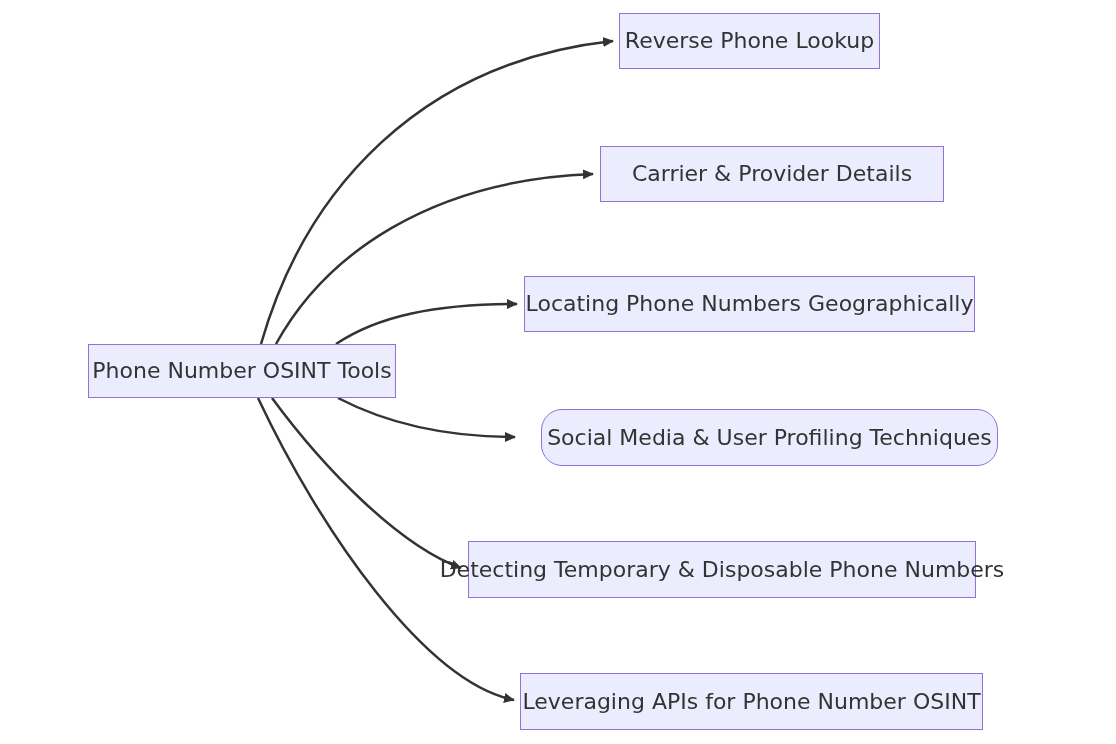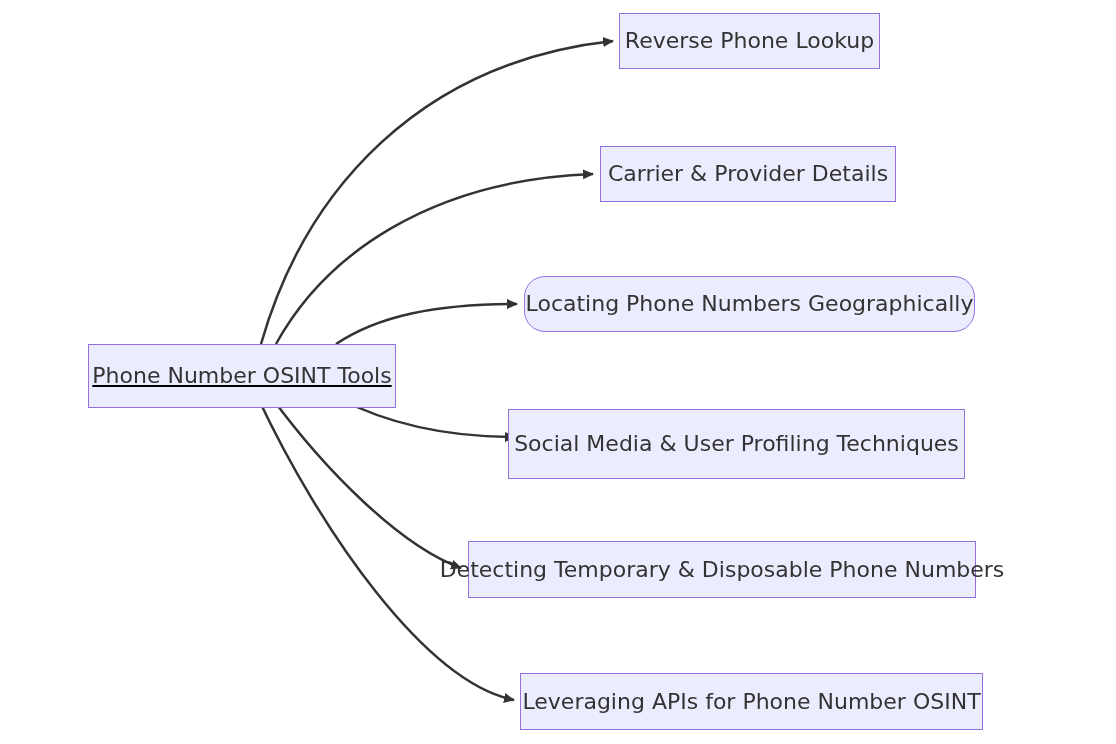--- a/index.html
+++ b/index.html
@@ -60,37 +60,37 @@
       </marker>
     </defs>
     <path class="edge" d="M 261,344 C 305,190 420,62 613,41" marker-end="url(#arrow)"></path>
     <path class="edge" d="M 276,344 C 325,255 430,180 593,174" marker-end="url(#arrow)"></path>
     <path class="edge" d="M 336,344 C 378,316 435,304 517,304" marker-end="url(#arrow)"></path>
     <path class="edge" d="M 338,398 C 388,424 448,437 515,437" marker-end="url(#arrow)"></path>
     <path class="edge" d="M 272,398 C 325,470 400,546 461,568" marker-end="url(#arrow)"></path>
     <path class="edge" d="M 258,398 C 320,530 425,682 514,700" marker-end="url(#arrow)"></path>
   </svg>
 
-  <div class="node" style="left:88px; top:344px; width:308px; height:64px;text-decoration:underline;">
+  <div class="node" style="left:88px; top:344px; width:308px; height:54px;">
     <span>Phone Number OSINT Tools</span>
   </div>
 
   <div class="node" style="left:619px; top:13px; width:261px; height:56px;">
     <span>Reverse Phone Lookup</span>
   </div>
 
-  <div class="node" style="left:600px; top:146px; width:296px; height:56px;">
+  <div class="node" style="left:600px; top:146px; width:344px; height:56px;">
     <span>Carrier &amp; Provider Details</span>
   </div>
 
-  <div class="node" style="left:524px; top:276px; width:451px; height:56px;border-radius:21px;">
+  <div class="node" style="left:524px; top:276px; width:451px; height:56px;">
     <span>Locating Phone Numbers Geographically</span>
   </div>
 
-  <div class="node" style="left:508px; top:409px; width:457px; height:70px;">
+  <div class="node" style="left:541px; top:409px; width:457px; height:57px;border-radius:21px;">
     <span>Social Media &amp; User Profiling Techniques</span>
   </div>
 
   <div class="node" style="left:468px; top:541px; width:508px; height:57px;">
     <span>Detecting Temporary &amp; Disposable Phone Numbers</span>
   </div>
 
   <div class="node" style="left:520px; top:673px; width:463px; height:57px;justify-content:center;">
     <span>Leveraging APIs for Phone Number OSINT</span>
   </div>

